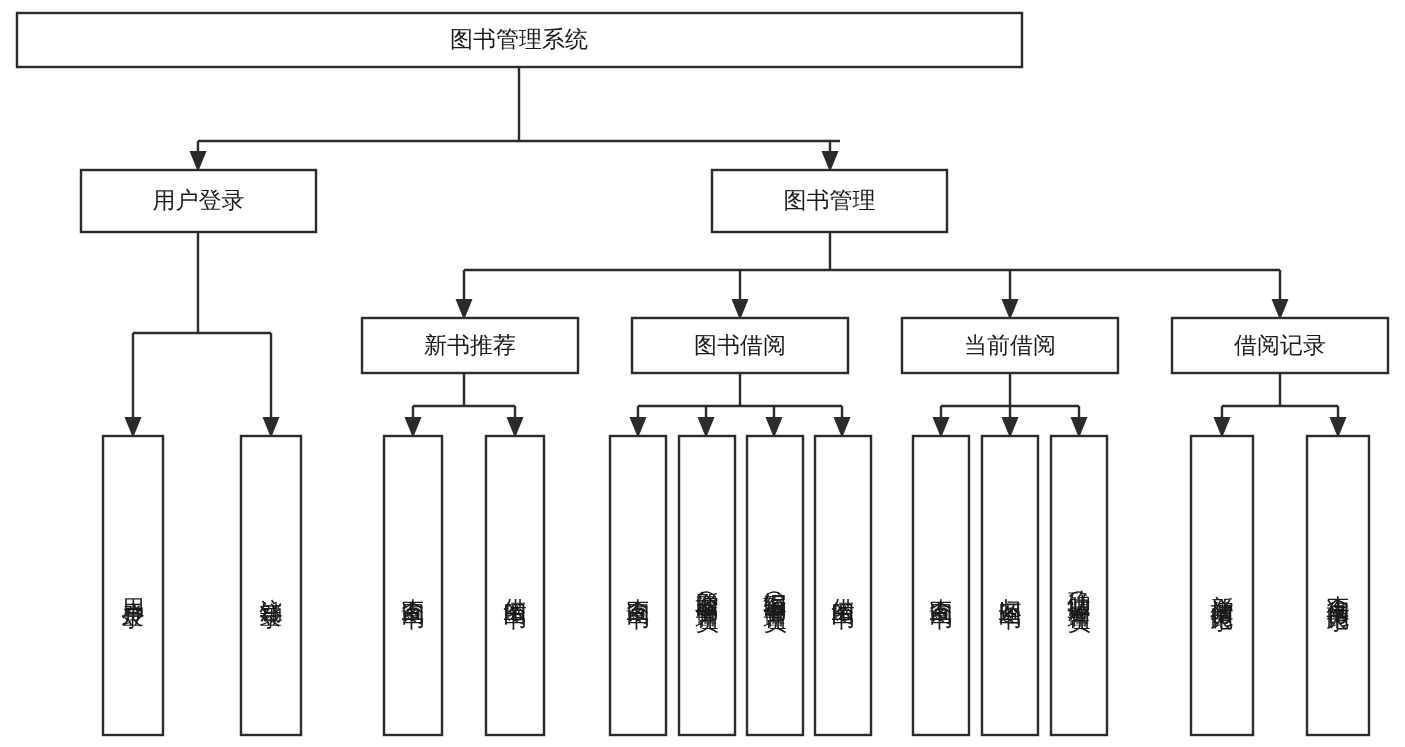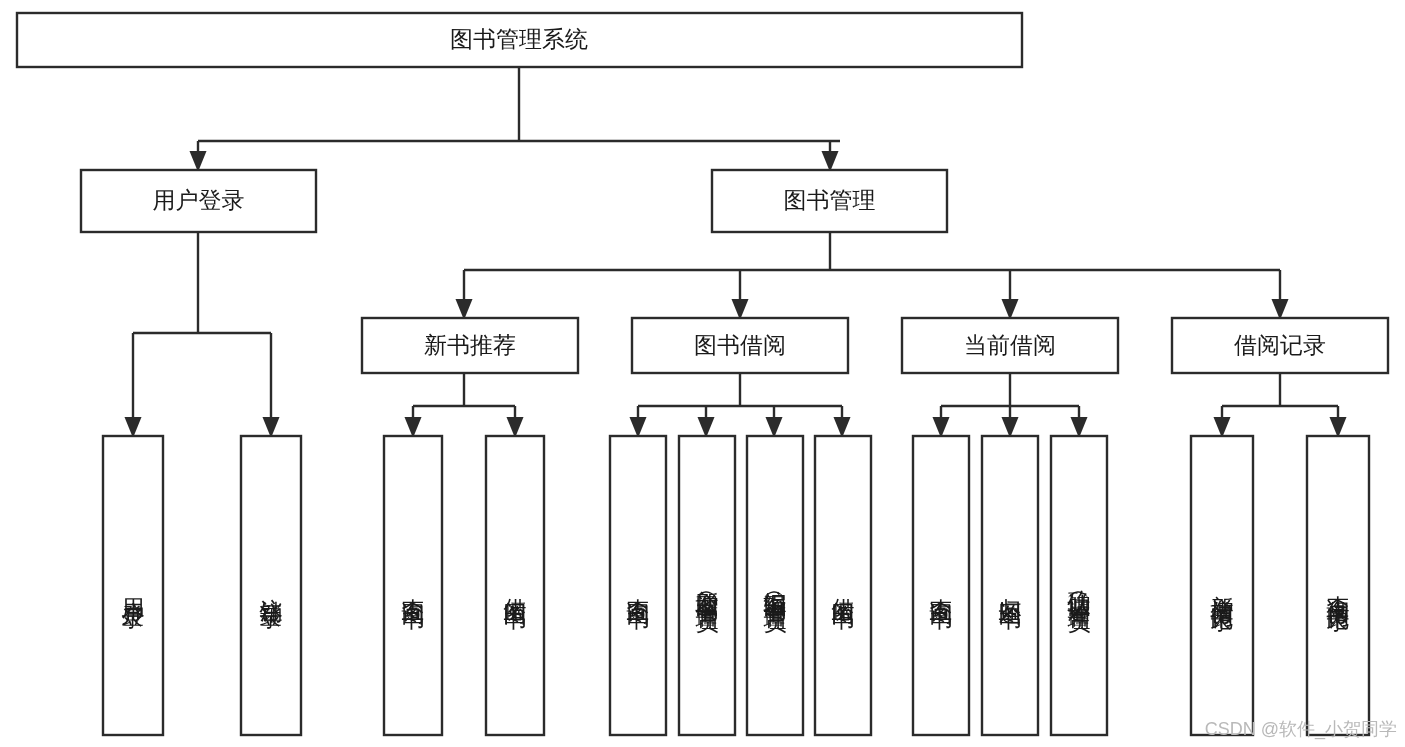--- a/index.html
+++ b/index.html
@@ -283,21 +283,20 @@
     <div class="vlabel" style="left:1191px;top:436px;width:62px;height:299px;">
       <span>新增借阅记录</span>
     </div>
 
     <div class="vlabel" style="left:1307px;top:436px;width:62px;height:299px;">
       <span>查询借阅记录</span>
     </div>
 
   </div>
 
-  <div class="watermark">CSDN @软件_小贺同学</div>
 
 </div>
 
 <style>
   .vlabel-layer {
     position: absolute;
     left: 0;
     top: 0;
     width: 1405px;
     height: 747px;

